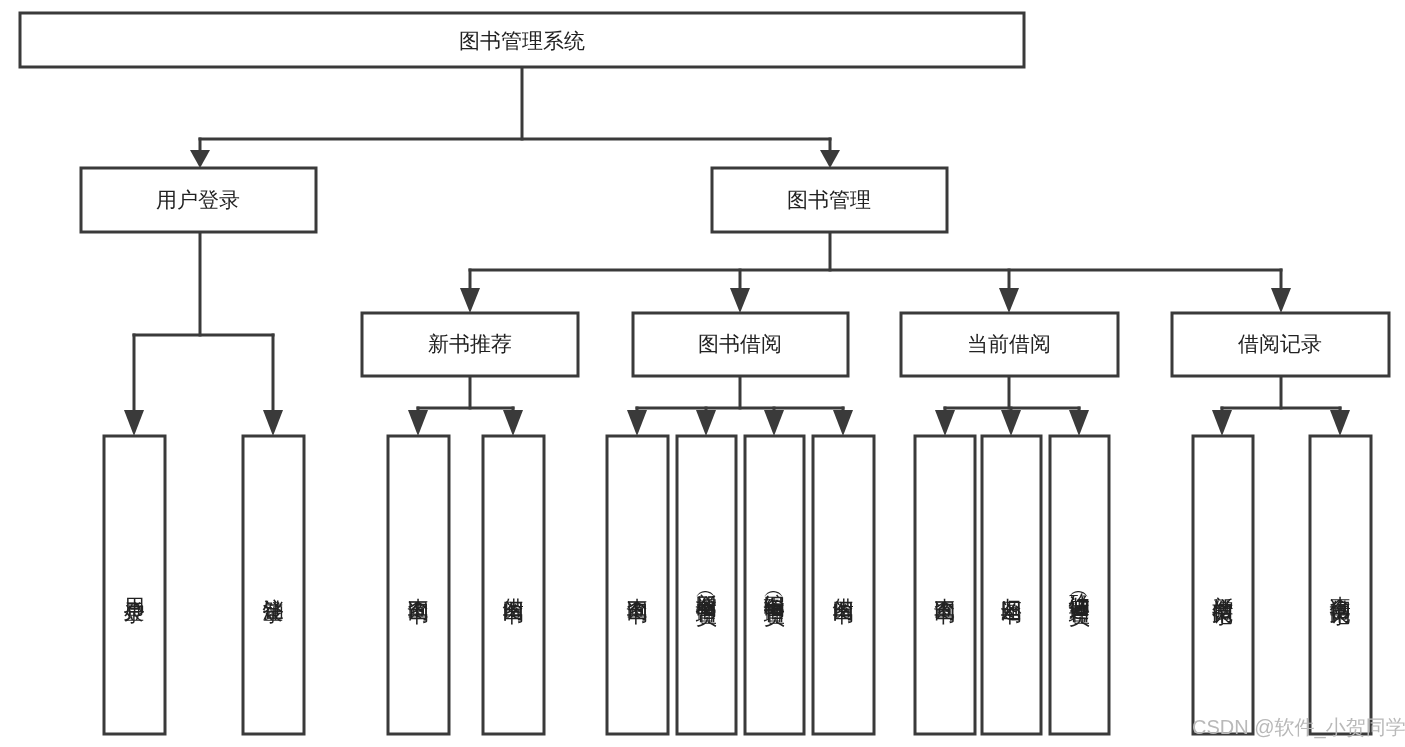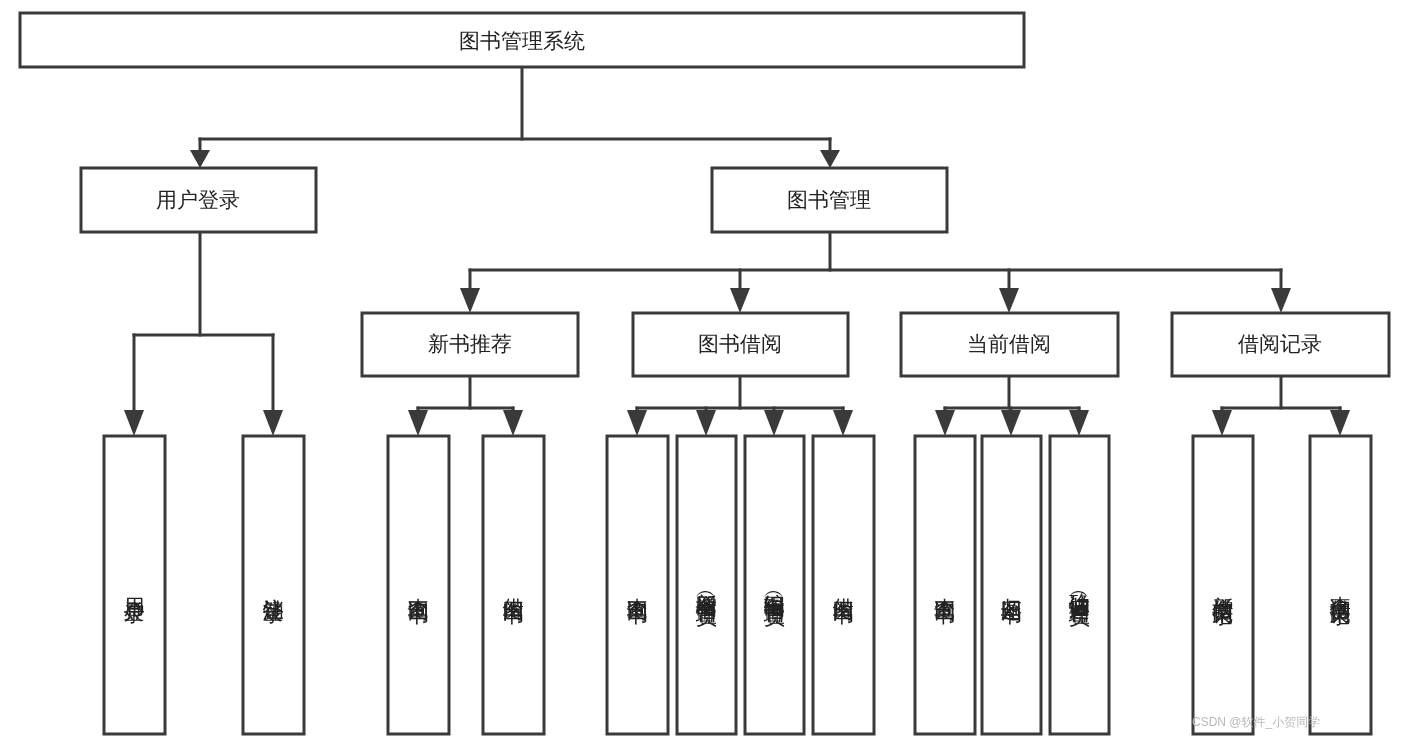--- a/index.html
+++ b/index.html
@@ -61,21 +61,21 @@
     display: flex;
     align-items: center;
     justify-content: center;
     box-sizing: border-box;
     white-space: nowrap;
     pointer-events: none;
   }
   .watermark {
     position: absolute;
     font-family: "Liberation Sans", "DejaVu Sans", sans-serif;
-    font-size: 12px;
+    font-size: 20px;
     color: #b9b9b9;
     white-space: nowrap;
   }
 </style>
 </head>
 <body>
 
 <div id="diagram-root">
 
   <svg id="tree-svg" viewBox="0 0 1405 747">

